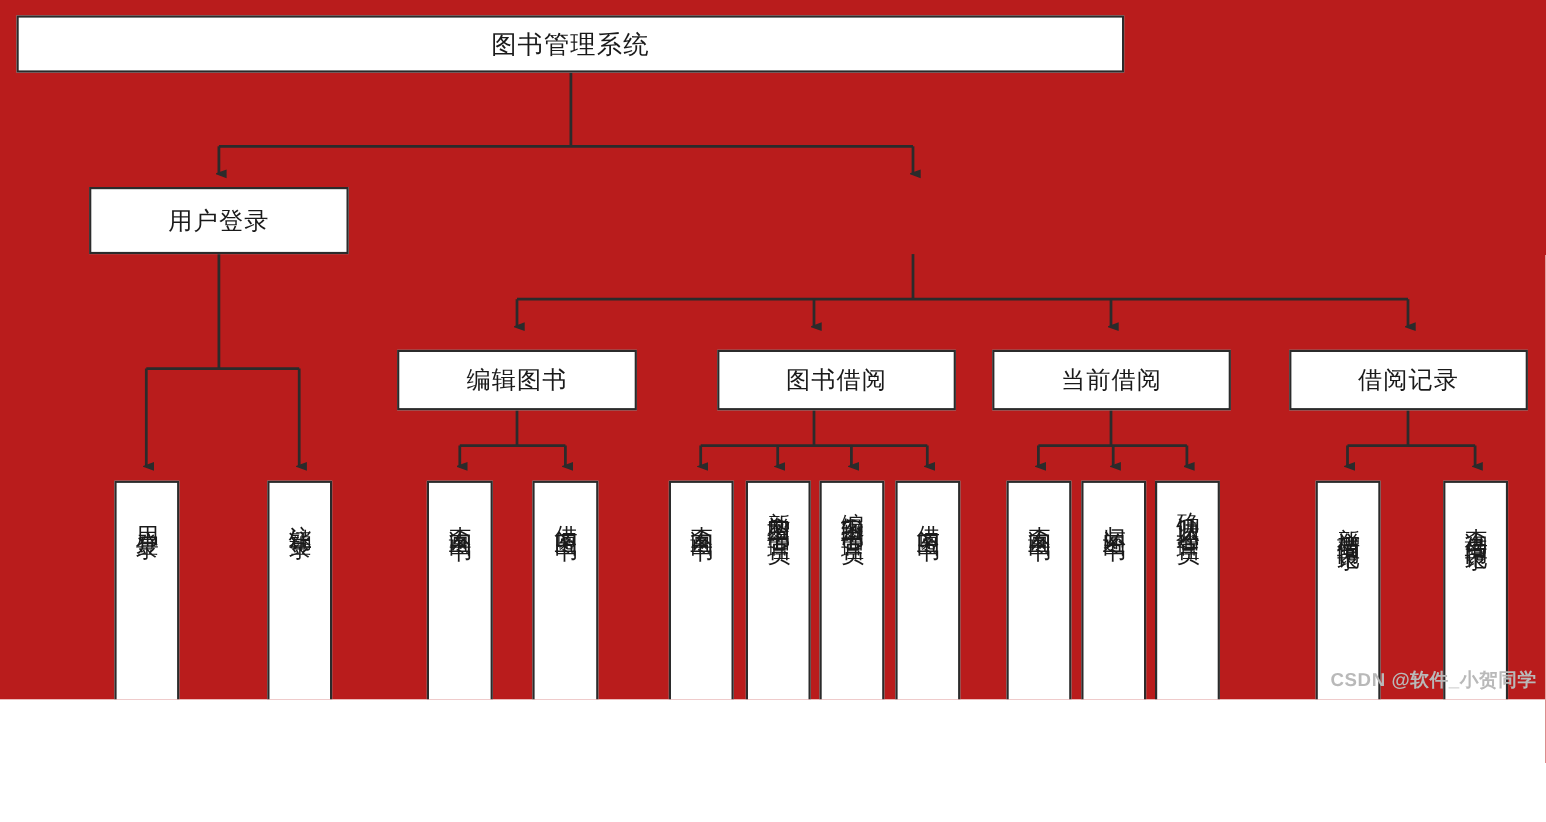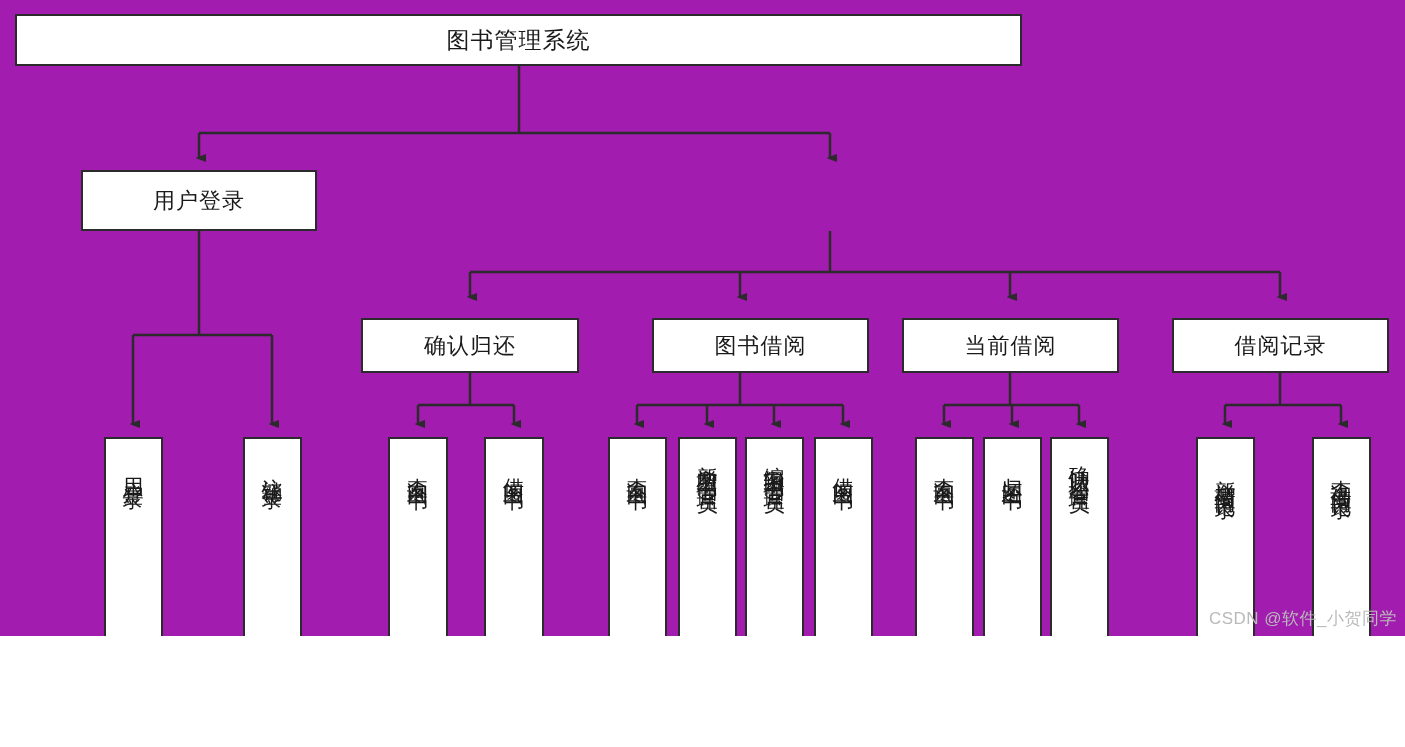--- a/index.html
+++ b/index.html
@@ -8,21 +8,21 @@
     padding: 0;
     background: #ffffff;
   }
   body {
     font-family: "Liberation Sans", "DejaVu Sans", sans-serif;
   }
   #canvas {
     position: relative;
     width: 1405px;
     height: 636px;
-    background: #a21caf;
+    background: #b91c1c;
     overflow: hidden;
   }
   svg#wires {
     position: absolute;
     left: 0;
     top: 0;
     width: 1405px;
     height: 747px;
     pointer-events: none;
   }
@@ -60,20 +60,21 @@
   }
   .watermark {
     position: absolute;
     right: 8px;
     bottom: 6px;
     font-size: 17px;
     color: #b9b9b9;
     white-space: nowrap;
     z-index: 3;
     letter-spacing: 0.5px;
+    font-weight: bold;
   }
 </style>
 </head>
 <body>
 
 <div id="canvas">
 
   <svg id="wires" viewBox="0 0 1405 747">
     <defs>
       <marker id="arrow" markerWidth="10" markerHeight="10" refX="4" refY="7" orient="auto" markerUnits="userSpaceOnUse">
@@ -126,21 +127,21 @@
 
   <div class="node horiz root" style="left:15px; top:14px; width:1007px; height:52px;">
     <span>图书管理系统</span>
   </div>
 
   <div class="node horiz" style="left:81px; top:170px; width:236px; height:61px;">
     <span>用户登录</span>
   </div>
 
   <div class="node horiz" style="left:361px; top:318px; width:218px; height:55px;">
-    <span>确认归还</span>
+    <span>编辑图书</span>
   </div>
   <div class="node horiz" style="left:652px; top:318px; width:217px; height:55px;">
     <span>图书借阅</span>
   </div>
   <div class="node horiz" style="left:902px; top:318px; width:217px; height:55px;">
     <span>当前借阅</span>
   </div>
   <div class="node horiz" style="left:1172px; top:318px; width:217px; height:55px;">
     <span>借阅记录</span>
   </div>

